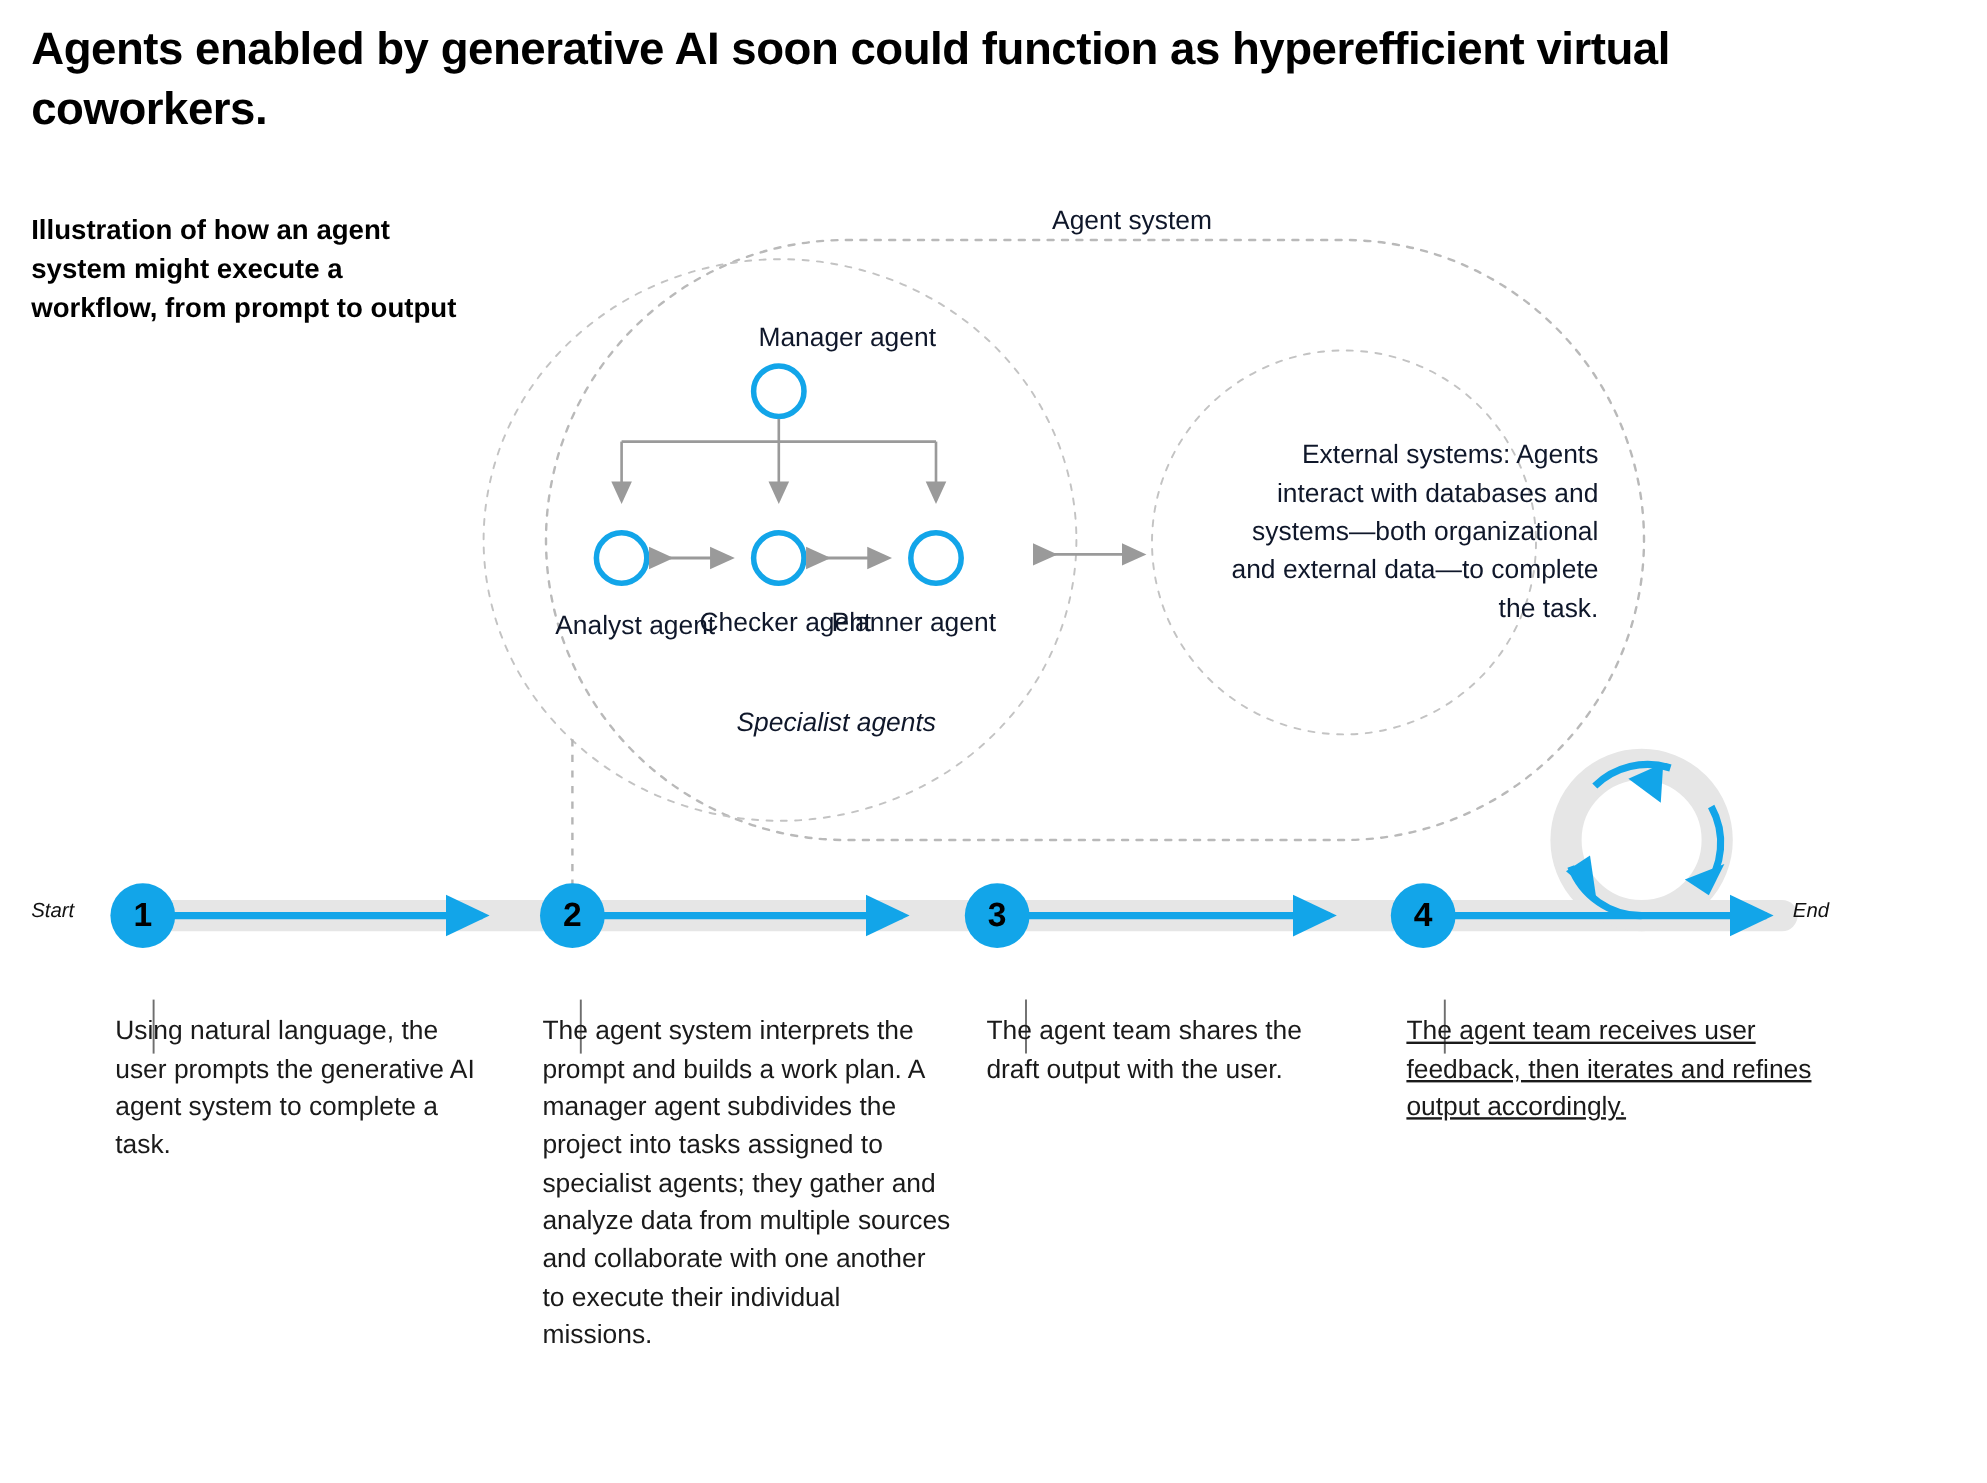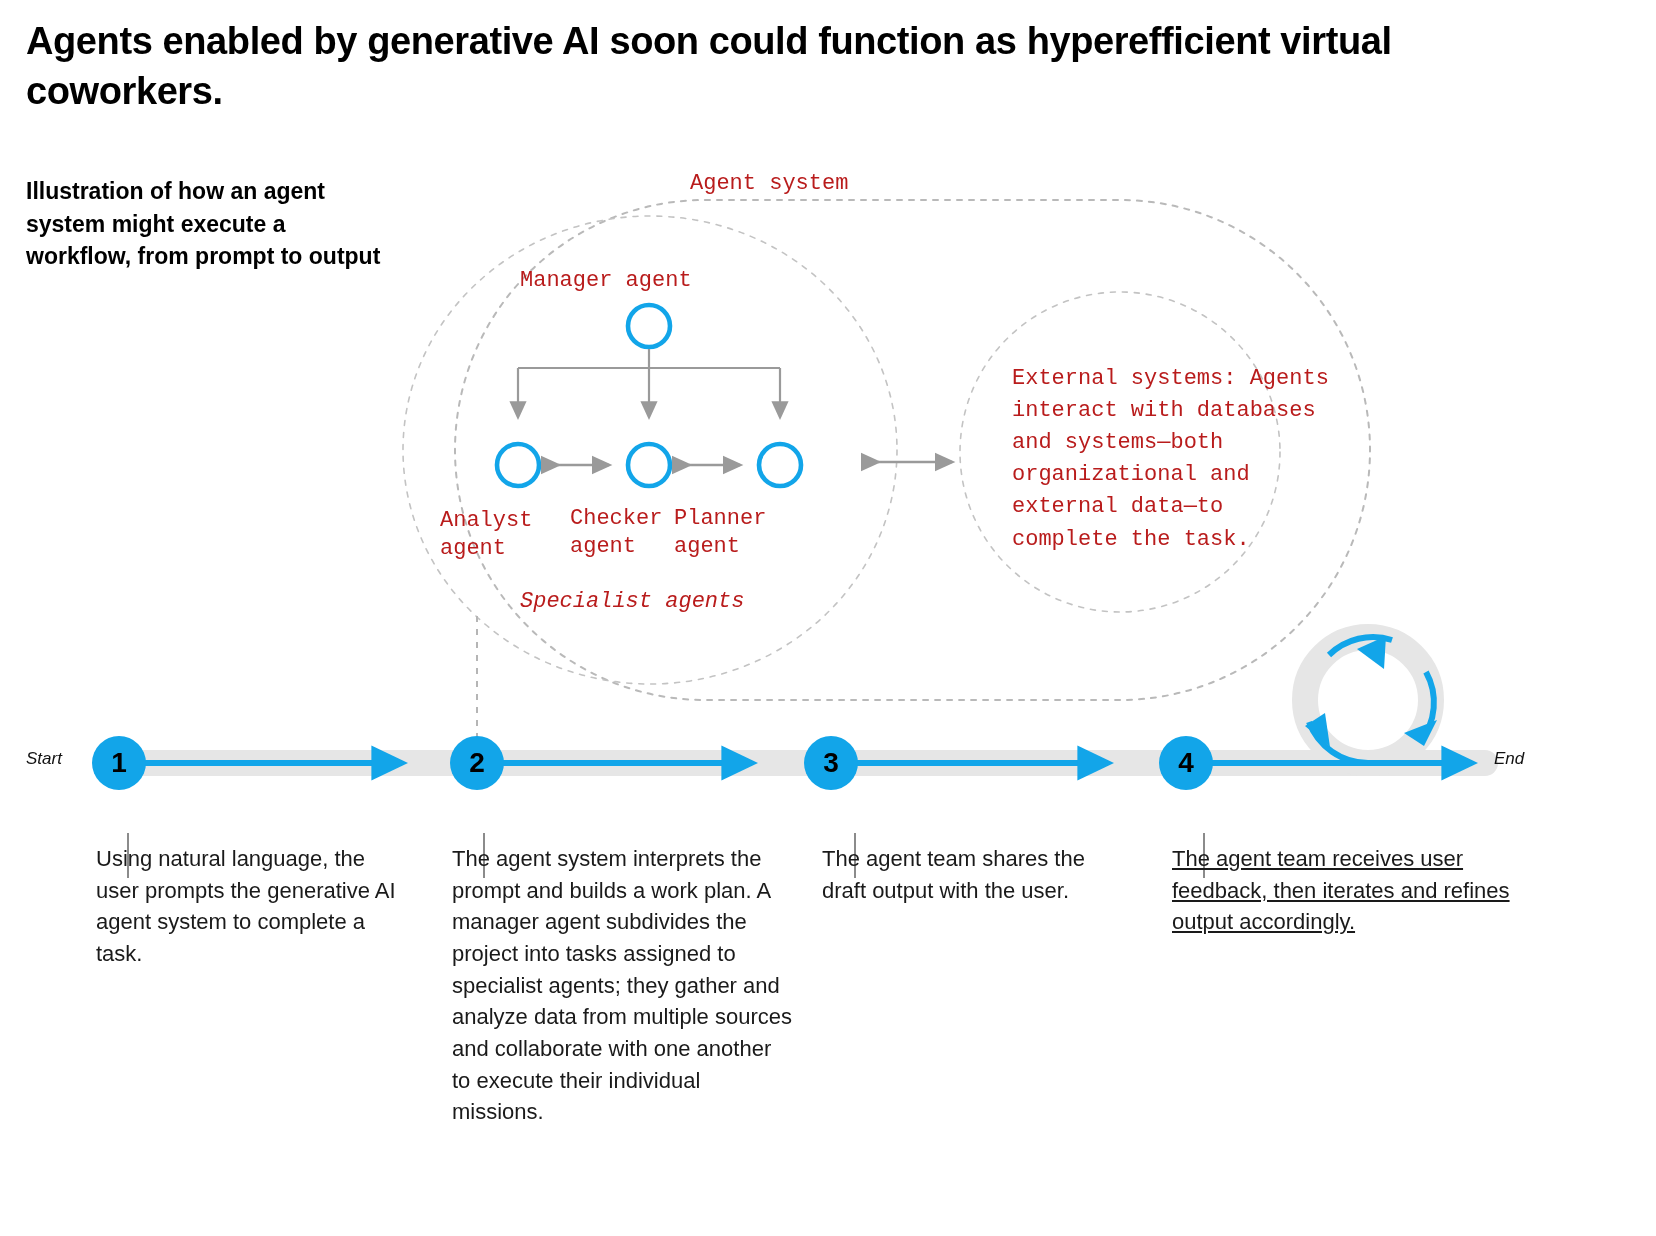--- a/index.html
+++ b/index.html
@@ -31,21 +31,21 @@
     font-size:23px;
     font-weight:bold;
     line-height:1.42;
     color:#000;
   }
 
   
   .canvas{position:absolute;left:0;top:0;width:1656px;height:1236px;}
 
   
-  .lbl{position:absolute;font-size:22px;color:#b91c1c;line-height:1.28;text-align:left;font-family:Liberation Mono, monospace;}
+  .lbl{position:absolute;font-size:22px;color:#0f172a;line-height:1.28;text-align:right;}
   .lbl-manager{left:520px;top:267px;width:260px;}
   .lbl-analyst{left:440px;top:507px;width:156px;}
   .lbl-checker{left:570px;top:505px;width:156px;}
   .lbl-planner{left:674px;top:505px;width:156px;}
   .lbl-specialist{left:520px;top:588px;width:260px;font-style:italic;}
   .lbl-agentsystem{left:690px;top:170px;width:320px;}
   .lbl-external{left:1012px;top:363px;width:320px;line-height:1.46;}
 
   .endcap{position:absolute;font-size:17px;font-style:italic;color:#111;}
   .endcap-start{left:26px;top:749px;}

